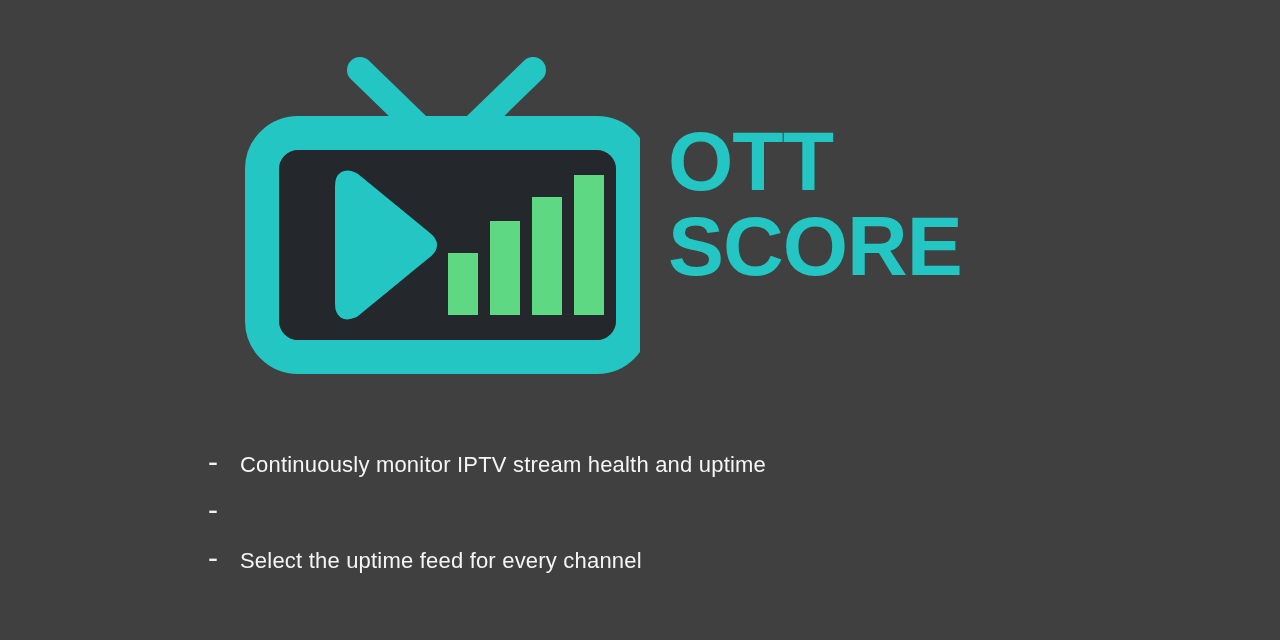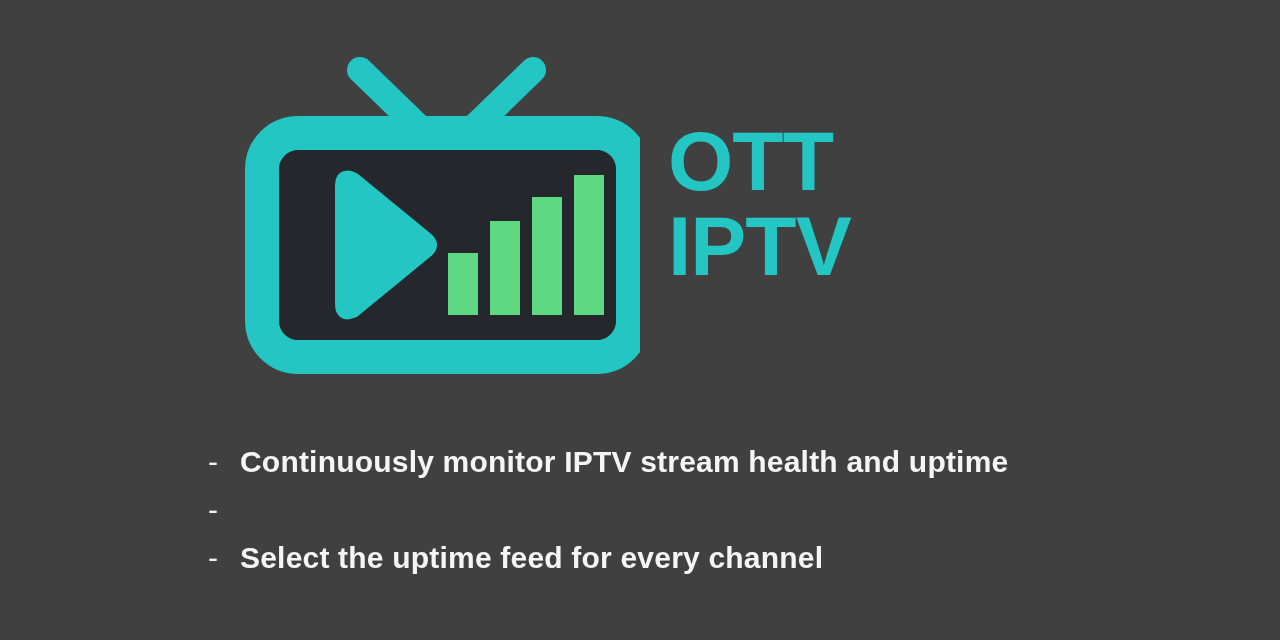--- a/index.html
+++ b/index.html
@@ -81,24 +81,24 @@
     width: 32px;
     flex: 0 0 32px;
     color: #f2f2f2;
     font-size: 30px;
     line-height: 38px;
     font-family: "Liberation Sans", sans-serif;
   }
   .bullet-text {
     display: inline-block;
     color: #f5f5f5;
-    font-size: 30px;
+    font-size: 22px;
     line-height: 38px;
     font-family: "Liberation Sans", sans-serif;
-    font-weight: bold;
+    font-weight: normal;
     letter-spacing: 0.2px;
   }
 </style>
 </head>
 <body>
 
 <div id="slide">
 
   <div id="logo-block">
 
@@ -127,21 +127,21 @@
           <rect x="208" y="198" width="30" height="62" fill="#5fd884"></rect>
           <rect x="250" y="166" width="30" height="94" fill="#5fd884"></rect>
           <rect x="292" y="142" width="30" height="118" fill="#5fd884"></rect>
           <rect x="334" y="120" width="30" height="140" fill="#5fd884"></rect>
         </g>
       </svg>
     </div>
 
     <div id="wordmark">
       <span class="word-line" id="word-ott">OTT</span>
-      <span class="word-line" id="word-score">IPTV</span>
+      <span class="word-line" id="word-score">SCORE</span>
     </div>
 
   </div>
 
   <div id="bullet-list">
 
     <div class="bullet-row">
       <span class="bullet-dash">-</span>
       <span class="bullet-text">Continuously monitor IPTV stream health and uptime</span>
     </div>

